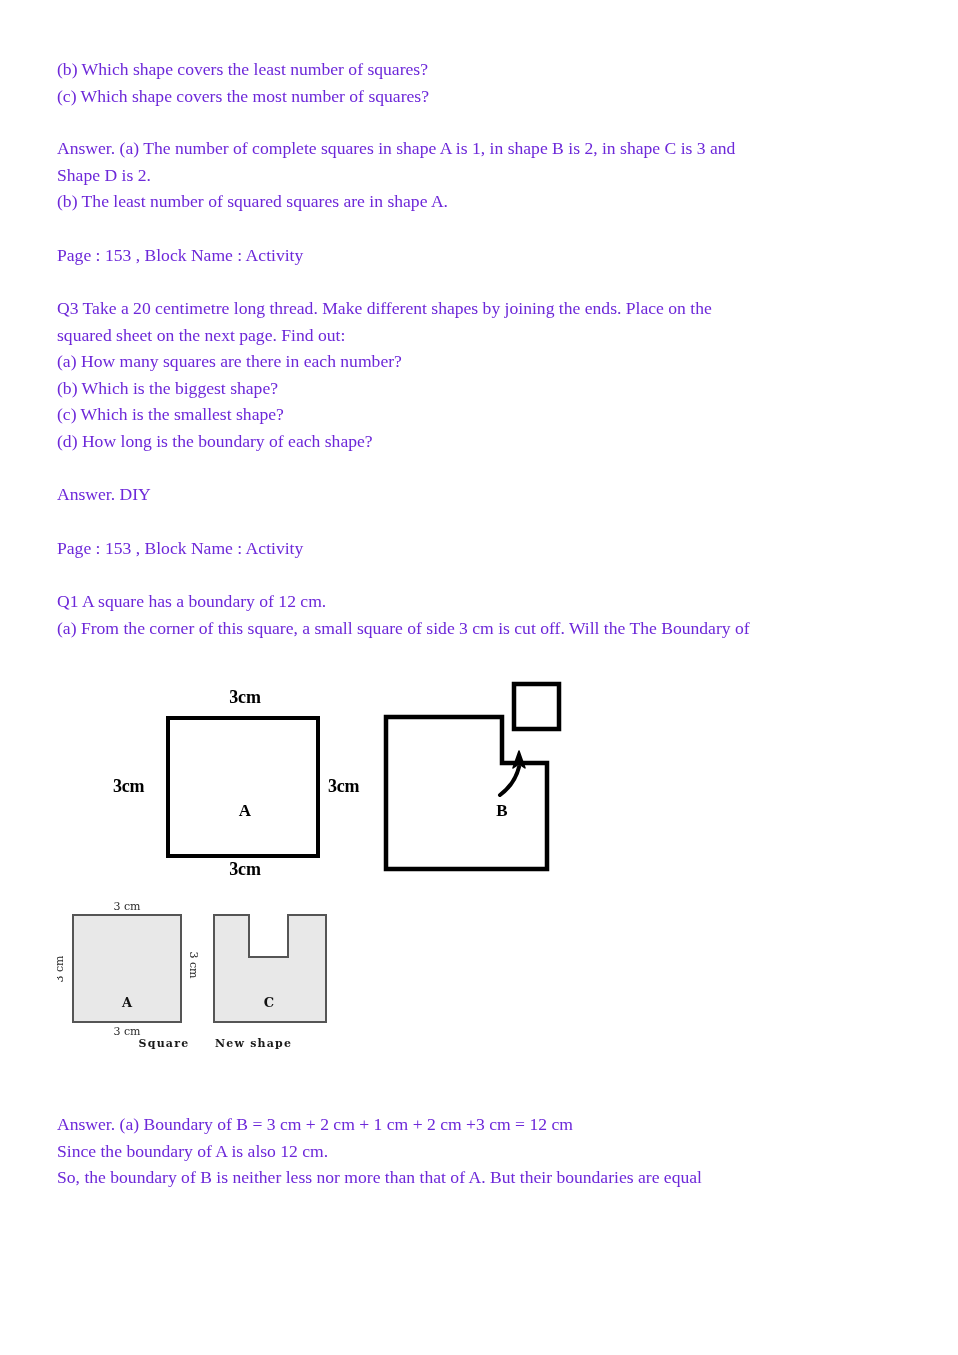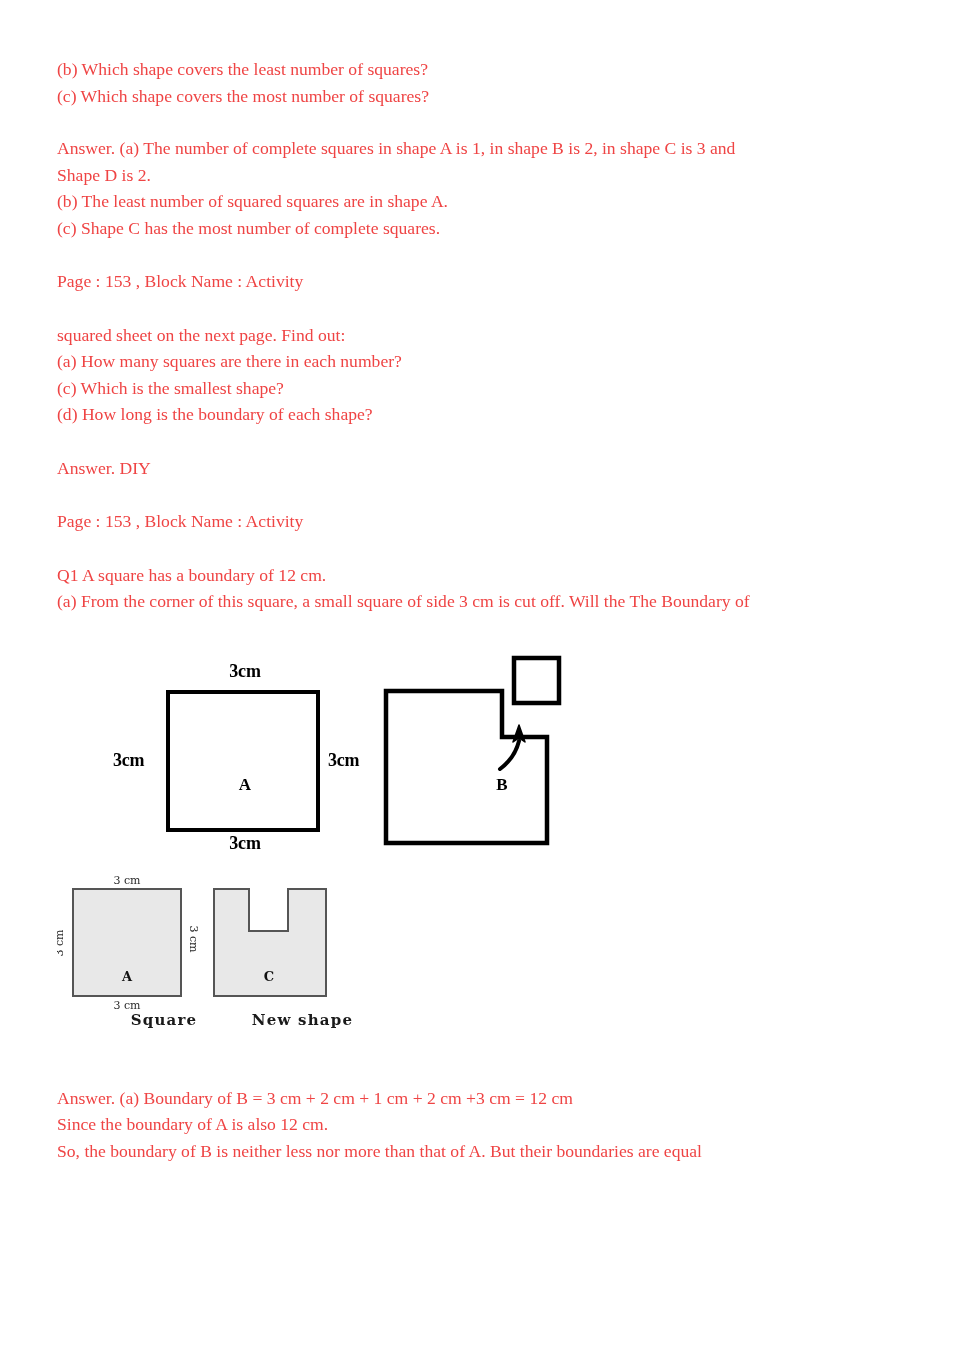--- a/index.html
+++ b/index.html
@@ -25,21 +25,21 @@
   }
   .content {
     position: absolute;
     left: 57px;
     top: 56px;
     width: 850px;
   }
   .para {
     font-size: 17.6px;
     line-height: 26.5px;
-    color: #ef4444;
+    color: #6d28d9;
     margin: 0;
     text-align: left;
   }
   .gap-sm { height: 26px; }
   .gap-md { height: 27px; }
 
   
   .fig1 {
     position: relative;
     width: 850px;
@@ -129,27 +129,27 @@
   
   .fig2 {
     position: relative;
     width: 850px;
     height: 170px;
   }
   .fig2 svg { display: block; }
   .fig2 .capt {
     position: absolute;
     font-family: "DejaVu Serif", "Liberation Serif", serif;
-    font-size: 15px;
+    font-size: 11px;
     font-weight: bold;
     letter-spacing: 1.2px;
     color: #1a1a1a;
   }
   .fig2 .captSquare { left: 42px; top: 138px; width: 130px; text-align: center; }
-  .fig2 .captNew    { left: 158px; top: 138px; width: 175px; text-align: center; }
+  .fig2 .captNew    { left: 158px; top: 138px; width: 175px; text-align: left; }
 
   .dimtxt {
     font-family: "DejaVu Serif", "Liberation Serif", serif;
     font-size: 11px;
     fill: #2b2b2b;
   }
   .shpltr {
     font-family: "DejaVu Serif", "Liberation Serif", serif;
     font-size: 13px;
     font-weight: bold;
@@ -163,30 +163,31 @@
   <div class="content">
 
     <p class="para">(b) Which shape covers the least number of squares?</p>
     <p class="para">(c) Which shape covers the most number of squares?</p>
 
     <div class="gap-sm"></div>
 
     <p class="para">Answer. (a) The number of complete squares in shape A is 1, in shape B is 2, in shape C is 3 and</p>
     <p class="para">Shape D is 2.</p>
     <p class="para">(b) The least number of squared squares are in shape A.</p>
-    <p class="para">(c) Shape C has the most number of complete squares.</p>
 
     <div class="gap-md"></div>
 
     <p class="para">Page : 153 , Block Name : Activity</p>
 
     <div class="gap-md"></div>
 
+    <p class="para">Q3 Take a 20 centimetre long thread. Make different shapes by joining the ends. Place on the</p>
     <p class="para">squared sheet on the next page. Find out:</p>
     <p class="para">(a) How many squares are there in each number?</p>
+    <p class="para">(b) Which is the biggest shape?</p>
     <p class="para">(c) Which is the smallest shape?</p>
     <p class="para">(d) How long is the boundary of each shape?</p>
 
     <div class="gap-md"></div>
 
     <p class="para">Answer. DIY</p>
 
     <div class="gap-md"></div>
 
     <p class="para">Page : 153 , Block Name : Activity</p>

